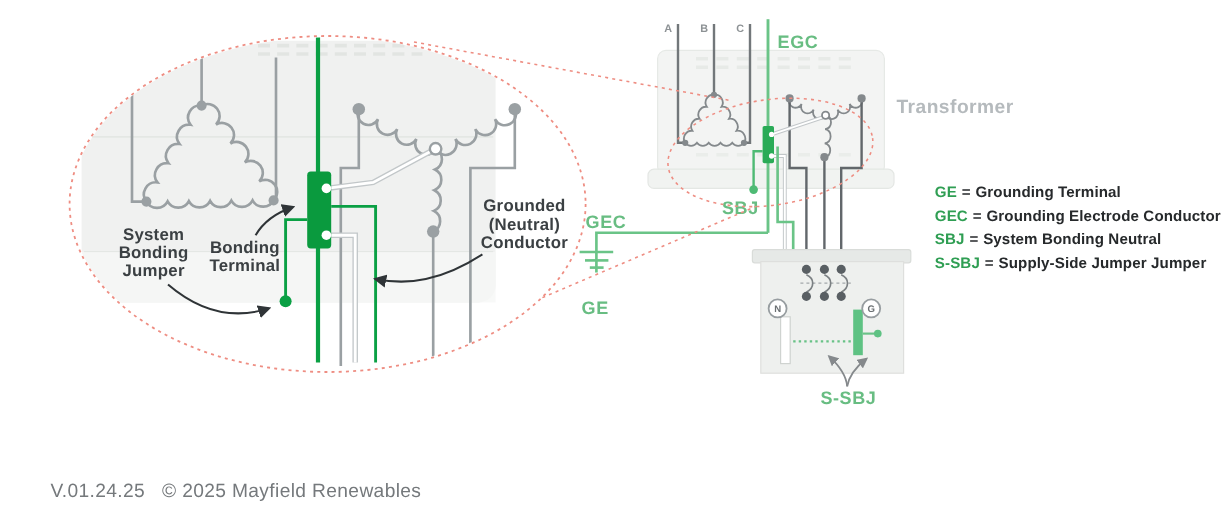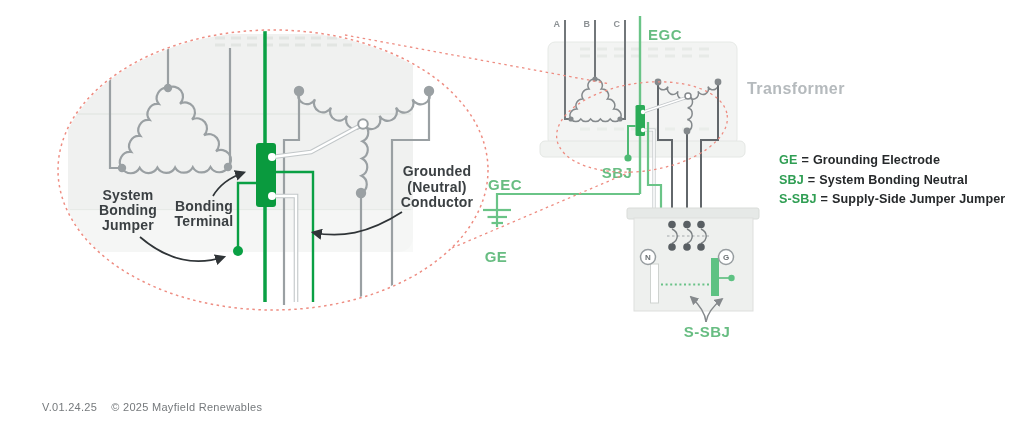--- a/index.html
+++ b/index.html
@@ -4,21 +4,21 @@
 <style>
   html,body{margin:0;padding:0;background:#ffffff;}
   #stage{position:relative;width:1024px;height:434px;background:#ffffff;overflow:hidden;
          font-family:"Liberation Sans",sans-serif;}
   #stage svg{position:absolute;left:0;top:0;}
   .legend{position:absolute;left:779px;top:151px;}
   .legend-row{height:19.6px;line-height:19.6px;font-size:12.6px;font-weight:700;
               color:#26292b;white-space:nowrap;letter-spacing:.1px;}
   .legend-abbr{color:#2f9e53;}
   .legend-sep{margin:0 4px;}
-  .footer{position:absolute;left:42px;top:401px;font-size:11px;color:#75797c;
+  .footer{position:absolute;left:42px;top:401px;font-size:16px;color:#75797c;
           letter-spacing:.3px;white-space:nowrap;}
   .footer .ver{margin-right:14px;}
   text{font-family:"Liberation Sans",sans-serif;}
   .mag-label{font-size:14px;font-weight:600;fill:#3b4043;letter-spacing:.2px;}
   .green-label{font-size:15px;font-weight:600;fill:#68bd82;letter-spacing:.5px;}
   .phase-label{font-size:9px;font-weight:600;fill:#8d9295;}
   .bus-letter{font-size:8px;font-weight:700;fill:#6b7073;}
   .tx-label{font-size:16px;font-weight:600;fill:#b5babd;letter-spacing:.4px;}
   .wire-casing{stroke:#c2c7c9;fill:none;}
   .wire-core{stroke:#ffffff;fill:none;}
@@ -213,21 +213,22 @@
   </g>
 
   <g stroke="#ee8d82" stroke-width="1.3" stroke-dasharray="2.5,3.5" fill="none">
     <path d="M345,35 L610,84"></path>
     <path d="M452,248 L630,172"></path>
     <ellipse cx="642" cy="127" rx="86" ry="44" transform="rotate(-8 642 127)"></ellipse>
   </g>
 </svg>
 
   <div class="legend">
-    <div class="legend-row"><span class="legend-abbr">GE</span><span class="legend-sep">=</span><span>Grounding Electrode</span></div>
+    <div class="legend-row"><span class="legend-abbr">GE</span><span class="legend-sep">=</span><span>Grounding Terminal</span></div>
+    <div class="legend-row"><span class="legend-abbr">GEC</span><span class="legend-sep">=</span><span>Grounding Electrode Conductor</span></div>
     <div class="legend-row"><span class="legend-abbr">SBJ</span><span class="legend-sep">=</span><span>System Bonding Neutral</span></div>
     <div class="legend-row"><span class="legend-abbr">S-SBJ</span><span class="legend-sep">=</span><span>Supply-Side Jumper Jumper</span></div>
   </div>
 
   <div class="footer">
     <span class="ver">V.01.24.25</span><span>© 2025 Mayfield Renewables</span>
   </div>
 
 </div>
 

